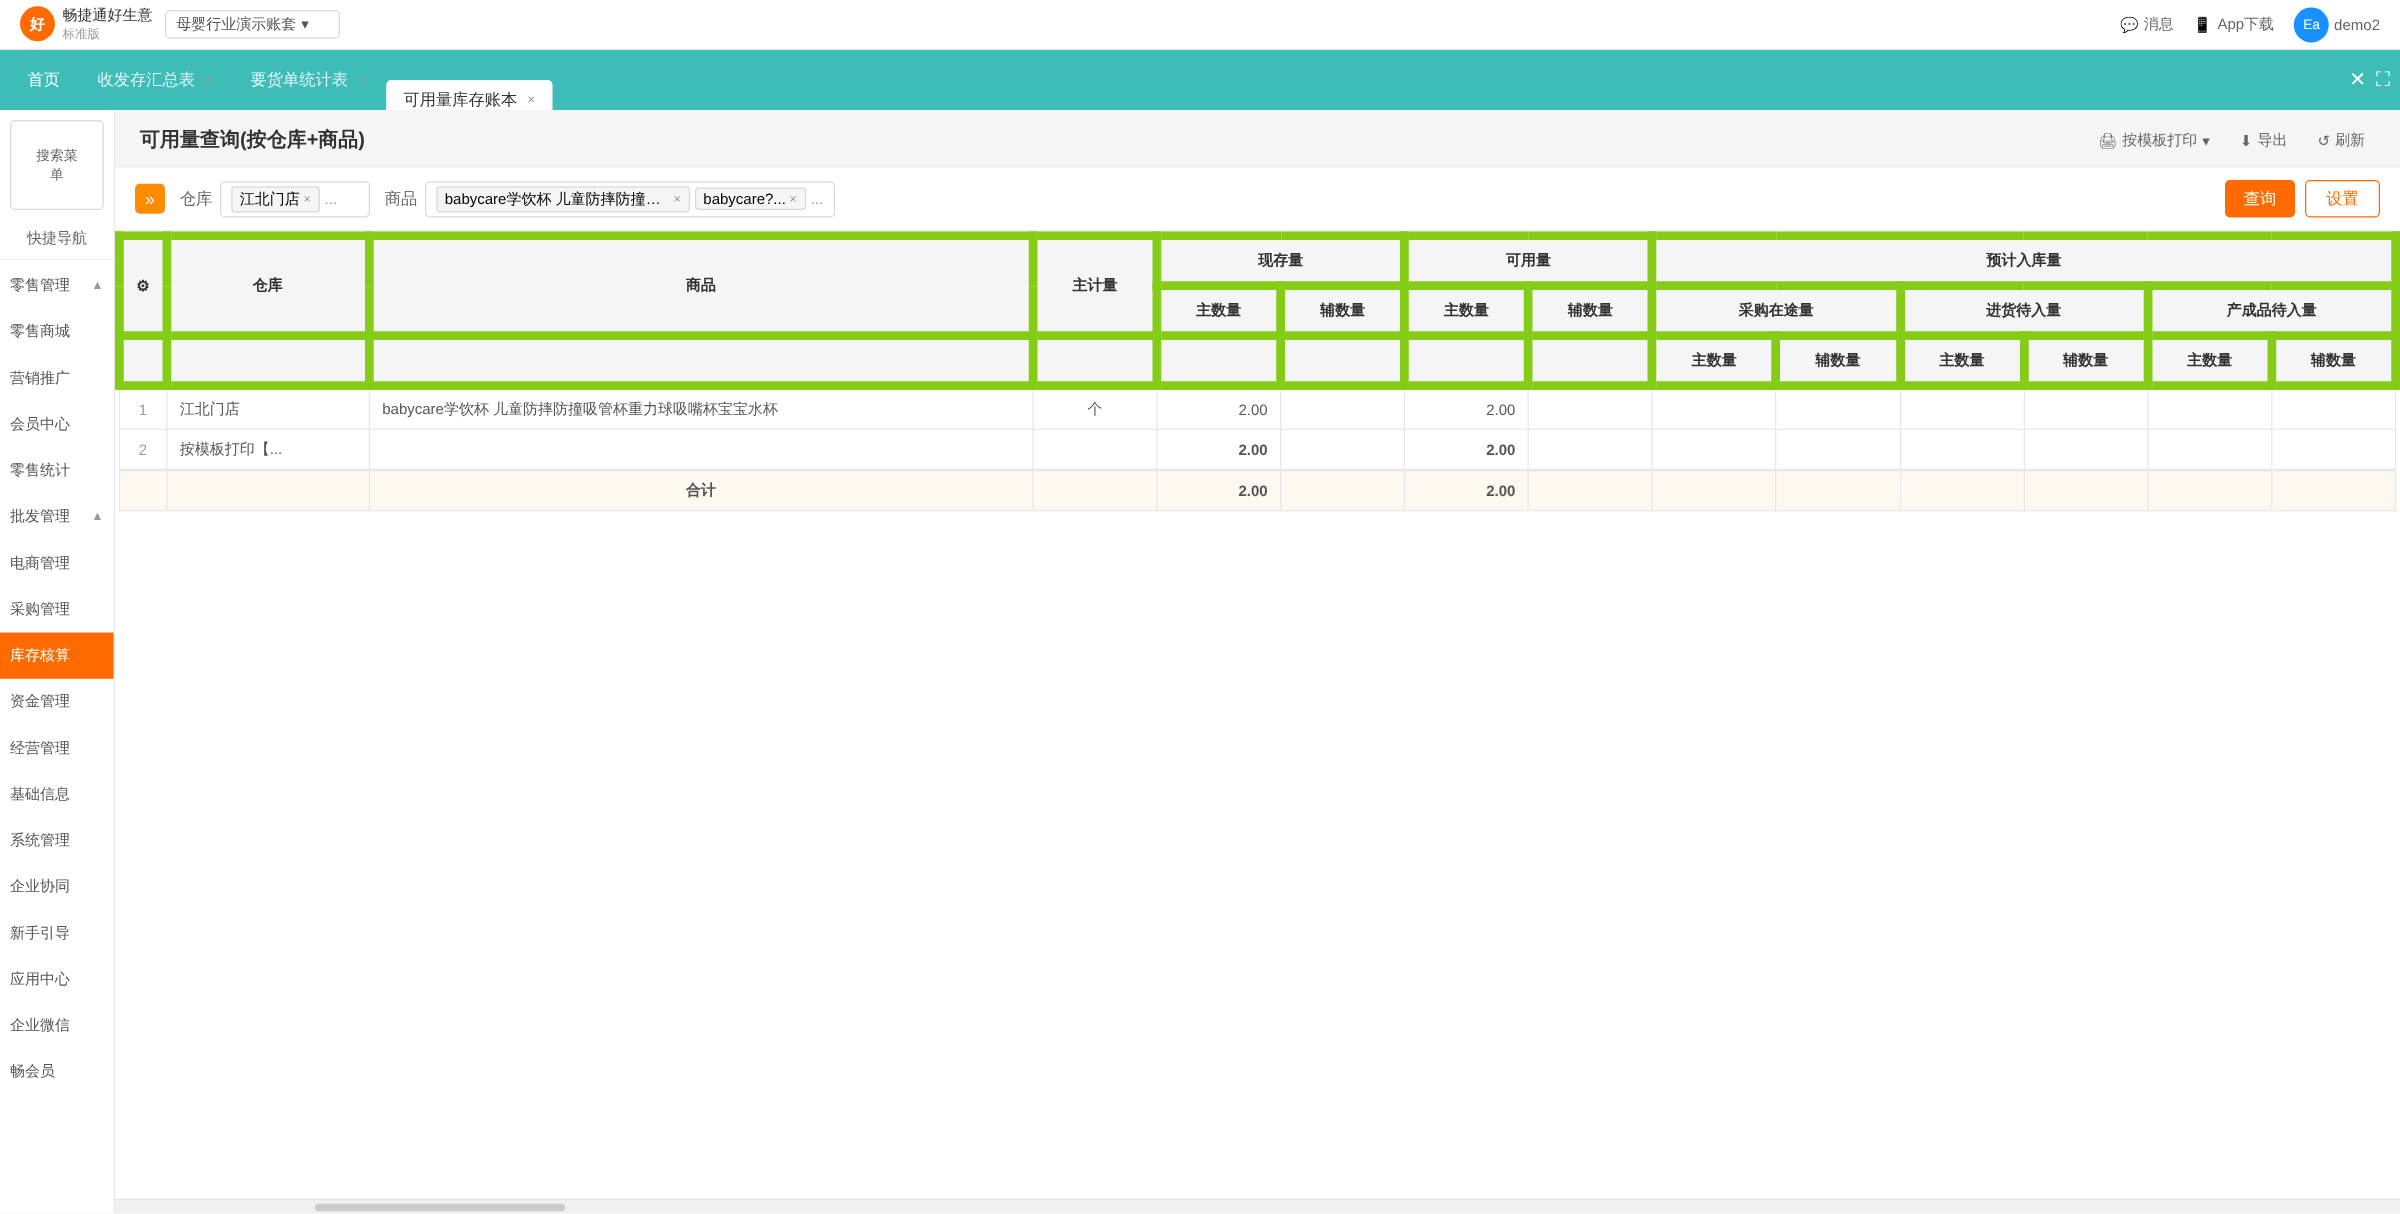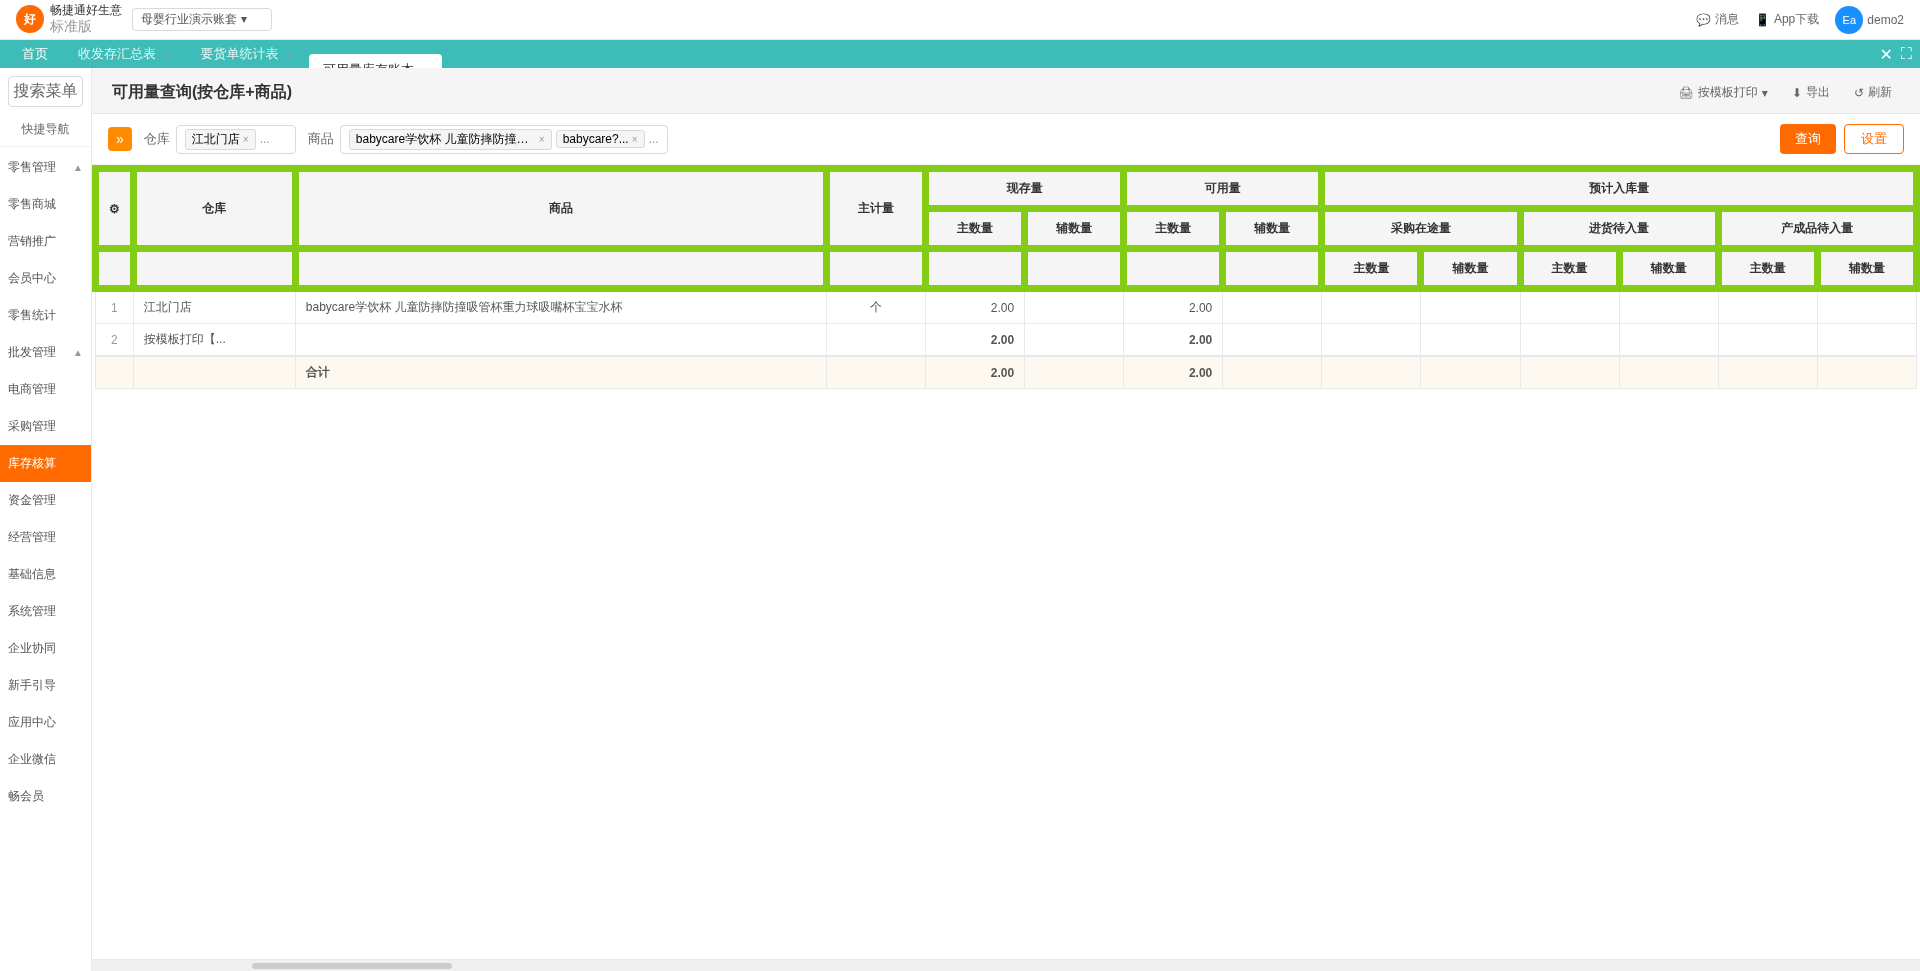--- a/index.html
+++ b/index.html
@@ -13,29 +13,29 @@
       align-items: center;
       justify-content: space-between;
       padding: 0 16px;
       border-bottom: 1px solid #e8e8e8;
       flex-shrink: 0;
     }
     .top-bar-left { display: flex; align-items: center; gap: 10px; }
     .logo-area { display: flex; align-items: center; gap: 6px; }
     .logo-icon { width: 28px; height: 28px; background: #ff6b00; border-radius: 50%; display: flex; align-items: center; justify-content: center; color: white; font-size: 12px; font-weight: bold; }
     .logo-text { font-size: 12px; color: #333; line-height: 1.2; }
-    .logo-sub { font-size: 14px; color: #999; font-family: Liberation Mono, monospace; }
+    .logo-sub { font-size: 10px; color: #999; font-family: Liberation Mono, monospace; }
     .industry-select { display: flex; align-items: center; gap: 4px; border: 1px solid #d9d9d9; border-radius: 4px; padding: 2px 8px; font-size: 12px; color: #555; cursor: pointer; min-width: 140px; }
     .top-bar-right { display: flex; align-items: center; gap: 16px; }
     .top-bar-action { display: flex; align-items: center; gap: 4px; font-size: 12px; color: #666; cursor: pointer; }
     .avatar { width: 28px; height: 28px; border-radius: 50%; background: #1890ff; display: flex; align-items: center; justify-content: center; color: white; font-size: 11px; }
 
     
     .nav-tabs {
-      height: 28px;
+      height: 48px;
       background: #3dbcb8;
       display: flex;
       align-items: center;
       padding: 0 8px;
       gap: 2px;
       flex-shrink: 0;
     }
     .nav-tab {
       height: 32px;
       padding: 0 14px;
@@ -60,21 +60,21 @@
     .sidebar {
       width: 92px;
       background: #fff;
       border-right: 1px solid #e8e8e8;
       display: flex;
       flex-direction: column;
       flex-shrink: 0;
       overflow-y: auto;
     }
     .sidebar-search { padding: 8px; }
-    .sidebar-search-btn { width: 100%; background: none; border: 1px solid #d9d9d9; border-radius: 4px; padding: 4px; font-size: 16px; cursor: pointer; color: #666; }
+    .sidebar-search-btn { width: 100%; background: none; border: 1px solid #d9d9d9; border-radius: 4px; padding: 20px; font-size: 11px; cursor: pointer; color: #666; }
     .sidebar-quick-nav { padding: 6px 8px; font-size: 12px; color: #666; cursor: pointer; text-align: center; }
     .sidebar-divider { height: 1px; background: #f0f0f0; margin: 2px 0; }
     .sidebar-item {
       padding: 10px 8px;
       text-align: center;
       cursor: pointer;
       font-size: 12px;
       color: #555;
       display: flex;
       align-items: center;
@@ -159,21 +159,21 @@
       white-space: nowrap;
     }
     td {
       border: 1px solid #e8e8e8;
       padding: 7px 10px;
       color: #555;
       white-space: nowrap;
     }
     .row-number { text-align: center; color: #999; }
     .total-row { background: #fef9f0; font-weight: bold; }
-    .total-row td { border-top: 2px solid #e8e8e8; }
+    .total-row td { border-top: 2px solid #e8e8e8; text-align: center; }
 
     
     .scroll-track {
       height: 12px;
       background: #f0f0f0;
       border-top: 1px solid #e8e8e8;
       display: flex;
       align-items: center;
       padding: 0 160px;
       flex-shrink: 0;

